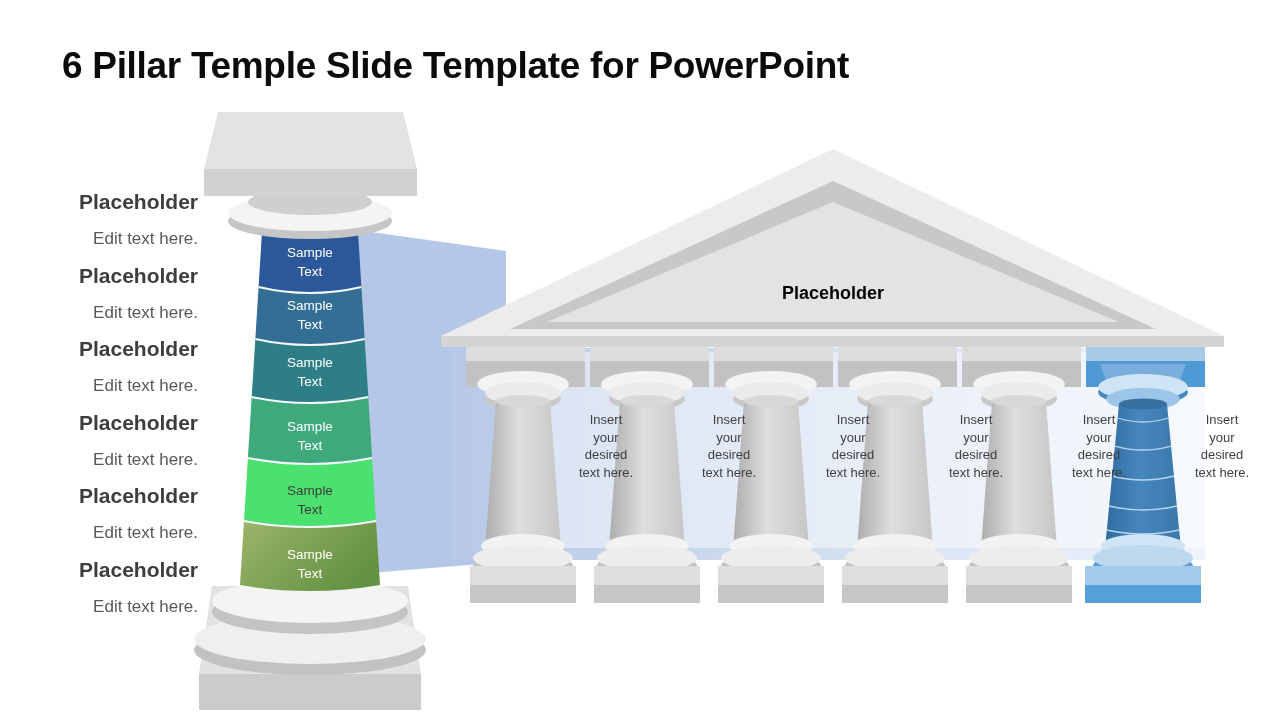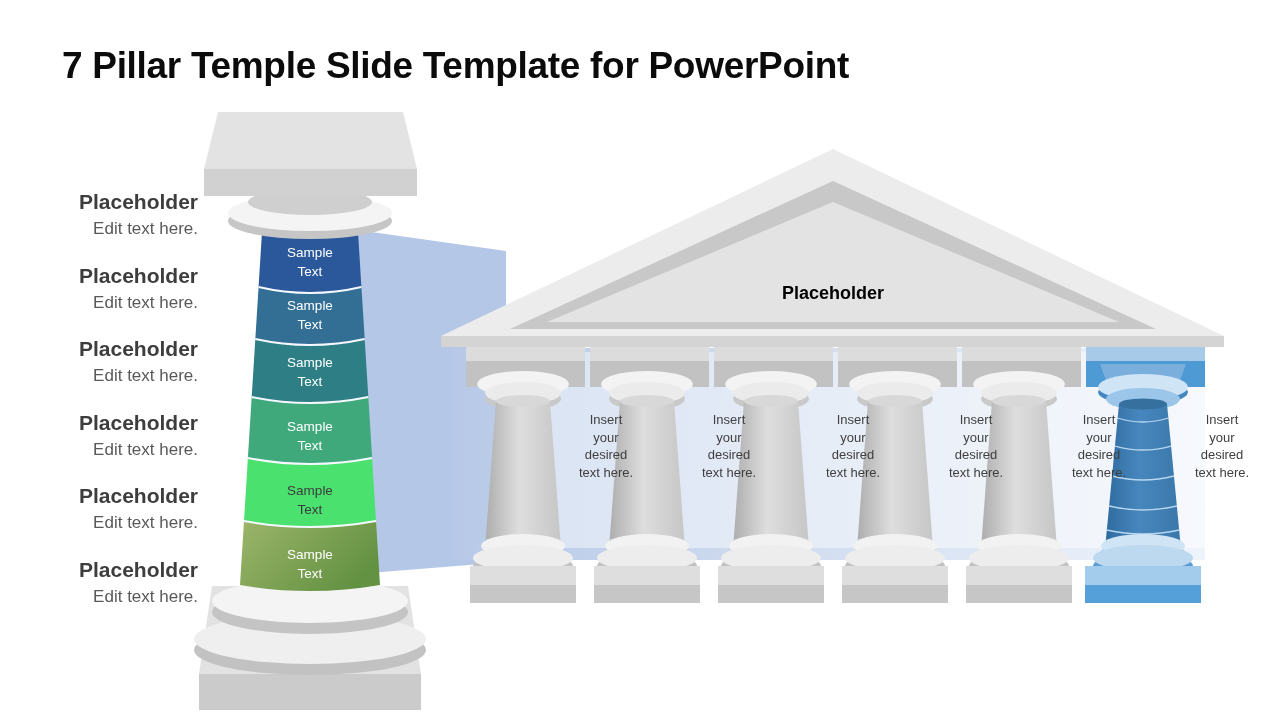--- a/index.html
+++ b/index.html
@@ -7,21 +7,21 @@
     position:relative;width:1280px;height:720px;background:#ffffff;
     font-family:"Liberation Sans","DejaVu Sans",sans-serif;overflow:hidden;
   }
   #illustration{position:absolute;left:0;top:0;width:1280px;height:720px;}
   .slide-title{
     position:absolute;left:62px;top:44px;width:1000px;
     font-size:37px;font-weight:700;color:#0b0b0b;line-height:44px;letter-spacing:-0.3px;
   }
   .left-item{position:absolute;left:2px;width:196px;text-align:right;}
   .left-item .hd{font-size:21px;font-weight:700;line-height:25px;color:#3d3d3d;}
-  .left-item .bd{font-size:17px;line-height:22px;color:#595959;margin-top:4px;}
+  .left-item .bd{font-size:17px;line-height:22px;color:#595959;margin-top:14px;}
   .sample-label{
     position:absolute;left:280px;width:60px;text-align:center;
     font-size:13.5px;line-height:19px;color:#ffffff;
   }
   .sample-label.dark{color:#3c3c3c;}
   .pediment-label{
     position:absolute;left:733px;top:282px;width:200px;text-align:center;
     font-size:18px;font-weight:700;color:#000000;line-height:22px;
   }
   .column-note{
@@ -169,21 +169,21 @@
       </g>
 
       <ellipse cx="310" cy="221" rx="82" ry="18" fill="#c6c6c6"></ellipse>
       <ellipse cx="310" cy="213" rx="82" ry="18" fill="#f4f4f4"></ellipse>
       <ellipse cx="310" cy="202" rx="62" ry="13" fill="#cfcfcf"></ellipse>
       <polygon points="218,112 403,112 417,169 204,169" fill="#e3e3e3"></polygon>
       <rect x="204" y="169" width="213" height="27" fill="#d1d1d1"></rect>
     </g>
   </svg>
 
-  <div class="slide-title">7 Pillar Temple Slide Template for PowerPoint</div>
+  <div class="slide-title">6 Pillar Temple Slide Template for PowerPoint</div>
 
   <div class="left-item" style="top:189px">
     <div class="hd">Placeholder</div>
     <div class="bd">Edit text here.</div>
   </div>
   <div class="left-item" style="top:263px">
     <div class="hd">Placeholder</div>
     <div class="bd">Edit text here.</div>
   </div>
   <div class="left-item" style="top:336px">

